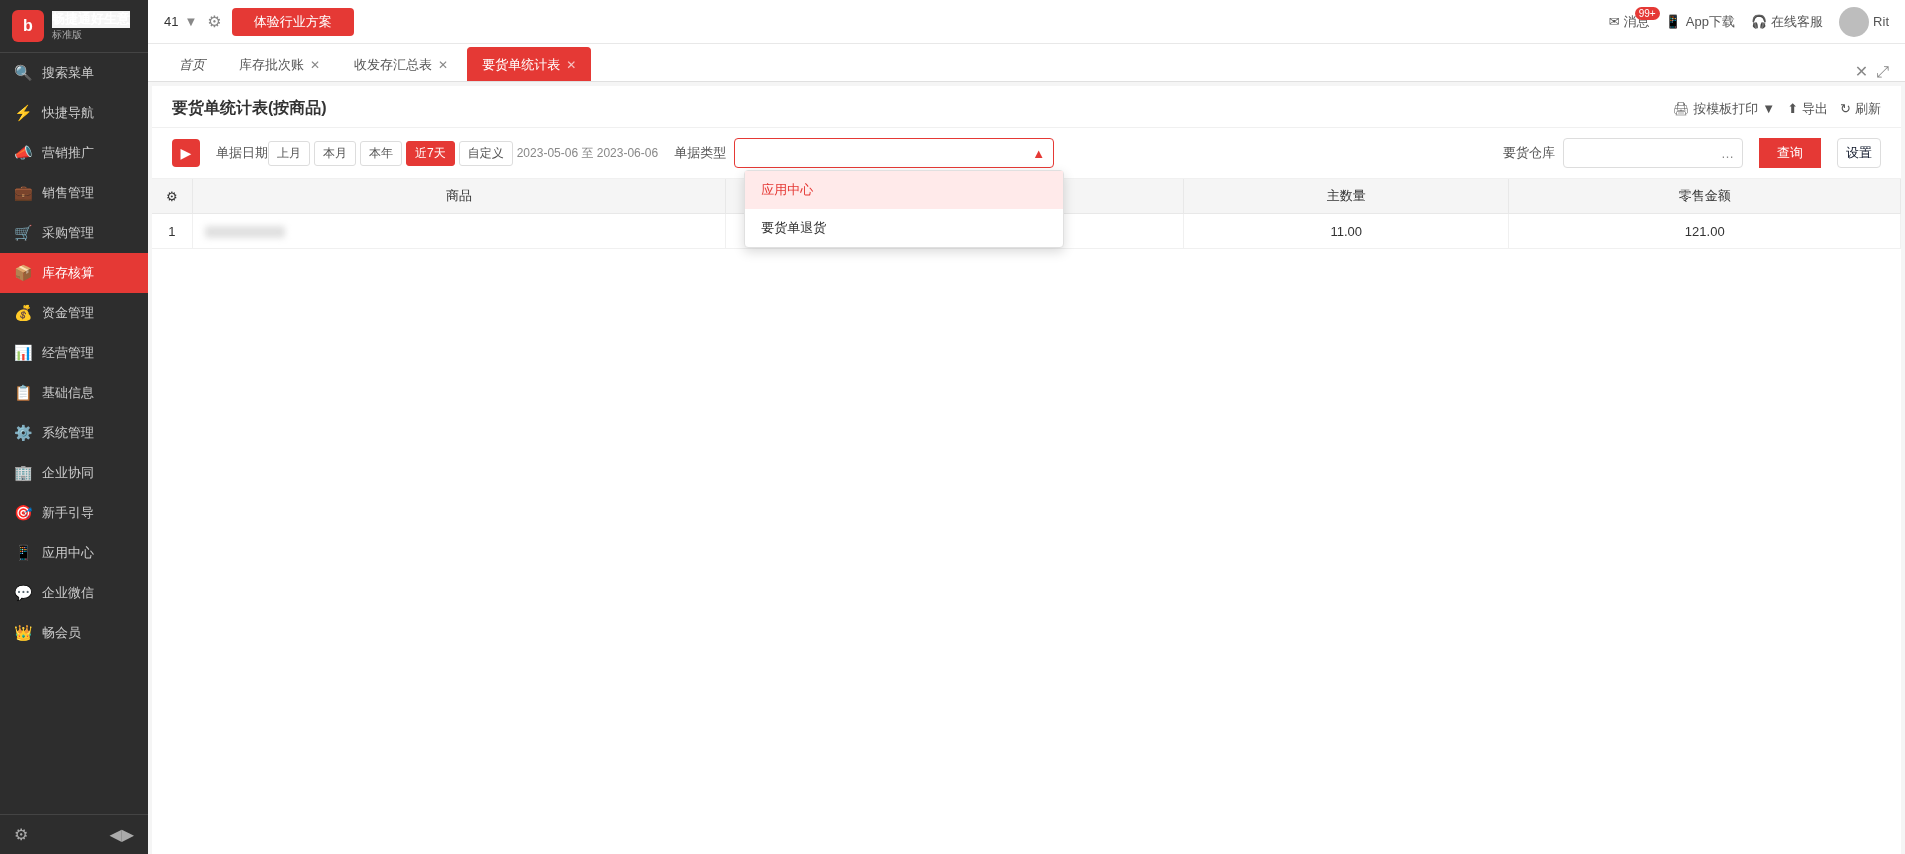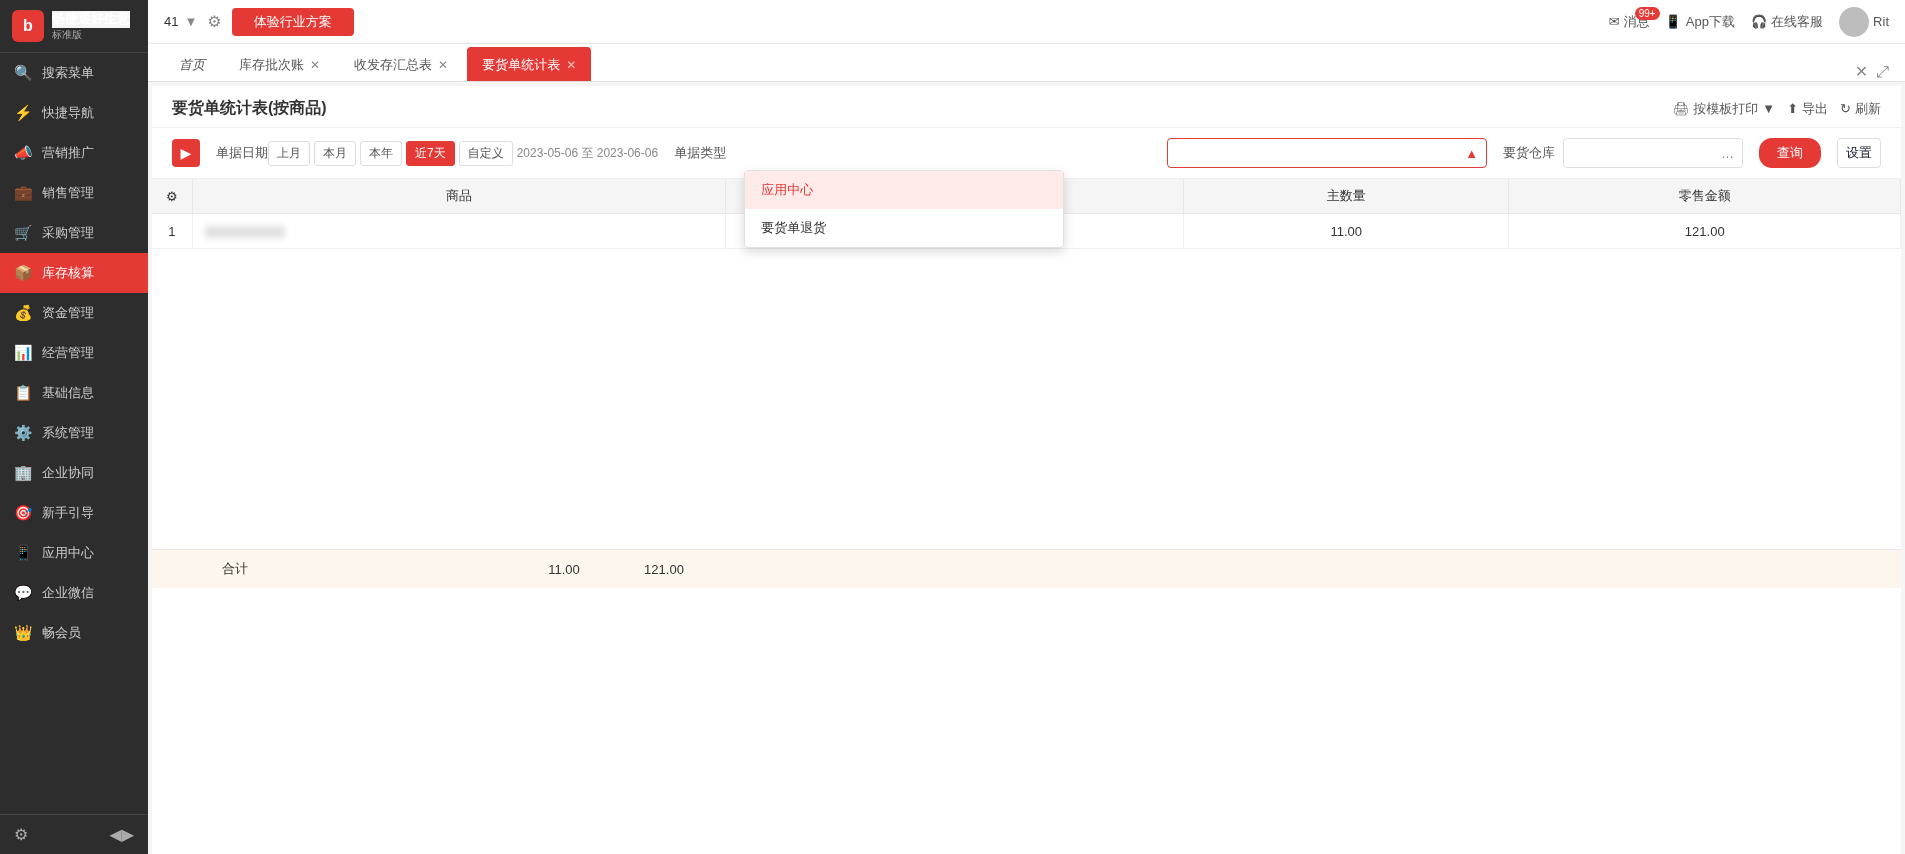--- a/index.html
+++ b/index.html
@@ -227,21 +227,21 @@
       display: flex;
       align-items: center;
       justify-content: space-between;
     }
 
     .query-btn {
       background: #e53935;
       color: white;
       border: none;
       padding: 6px 18px;
-      border-radius: 13px;
+      border-radius: 0;
       cursor: pointer;
       font-size: 13px;
     }
     .settings-btn {
       background: white;
       color: #0f172a;
       border: 1px solid #ddd;
       padding: 5px 8px;
       border-radius: 4px;
       cursor: pointer;
@@ -300,21 +300,21 @@
       align-items: center;
       font-size: 13px;
       color: #333;
       border-top: 1px solid #e8e8e8;
       gap: 0;
     }
     .total-label { width: 200px; text-align: left; padding-left: 8px; }
     .total-val { width: 100px; text-align: center; }
 
     
-    .filter-type-wrapper { position: relative; display: flex; align-items: center; gap: 8px; flex: 1; justify-content: space-between; }
+    .filter-type-wrapper { position: relative; display: flex; align-items: center; gap: 8px; flex: 1; }
 
     
     .blurred { filter: blur(3px); display: inline-block; }
   </style>
 </head>
 <body>
 
 <div class="sidebar">
   <div class="sidebar-logo">
     <div class="sidebar-logo-icon">b</div>
@@ -541,23 +541,16 @@
               <td>块</td>
               <td>11.00</td>
               <td>121.00</td>
             </tr>
           </tbody>
         </table>
       </div>
 
       <div style="height: 300px;"></div>
 
-      <div class="total-row">
-        <div style="width:42px;"></div>
-        <div class="total-label">合计</div>
-        <div style="width:100px;text-align:center;"></div>
-        <div class="total-val">11.00</div>
-        <div class="total-val">121.00</div>
-      </div>
 
     </div>
   </div>
 </div>
 
 </body></html>

